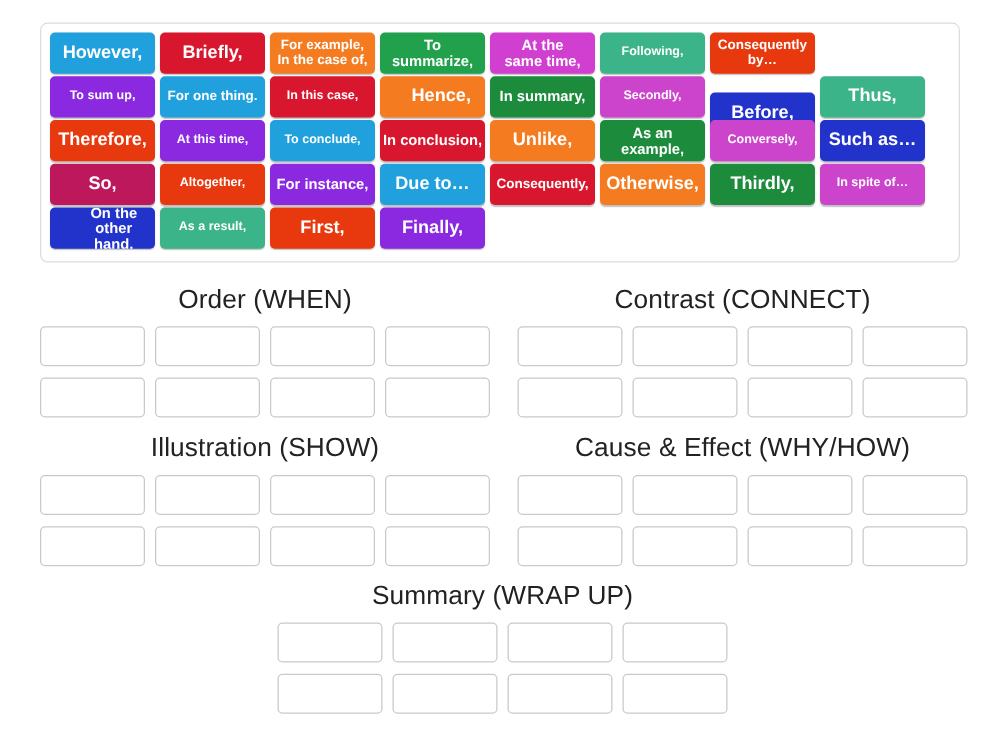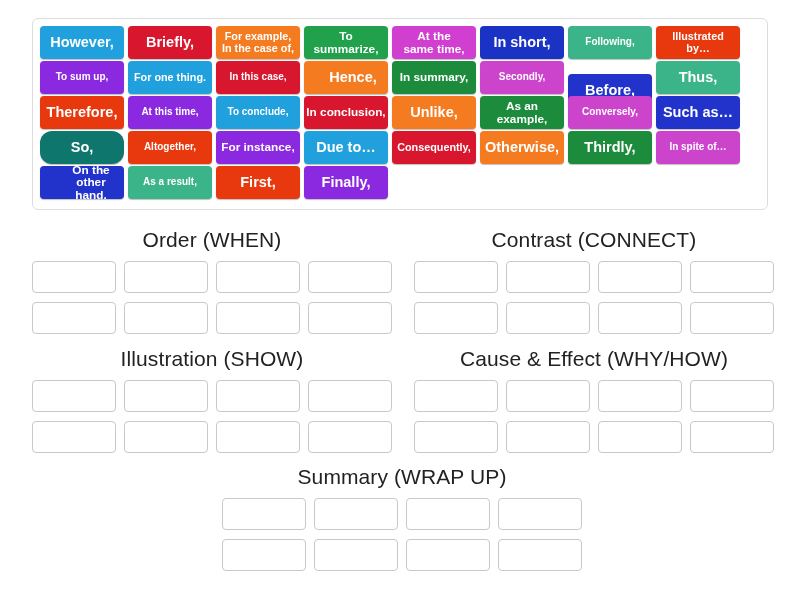--- a/index.html
+++ b/index.html
@@ -132,28 +132,25 @@
 In the case of,</span>
         </div>
         <div class="tile" style="background: rgb(34, 161, 76);">
           <span class="tile-text fs-12">To
 summarize,</span>
         </div>
         <div class="tile" style="background: rgb(209, 63, 209);">
           <span class="tile-text fs-12">At the
 same time,</span>
         </div>
-        <div class="tile" style="background: rgb(26, 51, 196);">
-          <span class="tile-text fs-14">In short,</span>
-        </div>
         <div class="tile" style="background: rgb(60, 180, 137);">
           <span class="tile-text fs-13">Following,</span>
         </div>
         <div class="tile" style="background: rgb(232, 56, 13);">
-          <span class="tile-text fs-11">Illustrated
+          <span class="tile-text fs-11">Consequently
 by…</span>
         </div>
       </div>
       <div class="tile-row">
         <div class="tile" style="background: rgb(138, 41, 224);">
           <span class="tile-text fs-13">To sum up,</span>
         </div>
         <div class="tile" style="background: rgb(32, 160, 221);">
           <span class="tile-text fs-11">For one thing.</span>
         </div>
@@ -197,21 +194,21 @@
 example,</span>
         </div>
         <div class="tile" style="background: rgb(204, 68, 204);">
           <span class="tile-text fs-13">Conversely,</span>
         </div>
         <div class="tile" style="background: rgb(34, 51, 204);">
           <span class="tile-text fs-14">Such as…</span>
         </div>
       </div>
       <div class="tile-row">
-        <div class="tile" style="background: #0f766e; border-radius: 12px;">
+        <div class="tile" style="background: #be185d;">
           <span class="tile-text fs-14">So,</span>
         </div>
         <div class="tile" style="background: rgb(232, 56, 13);">
           <span class="tile-text fs-13">Altogether,</span>
         </div>
         <div class="tile" style="background: rgb(138, 41, 224);">
           <span class="tile-text fs-12">For instance,</span>
         </div>
         <div class="tile" style="background: rgb(32, 160, 221);">
           <span class="tile-text fs-14">Due to…</span>

